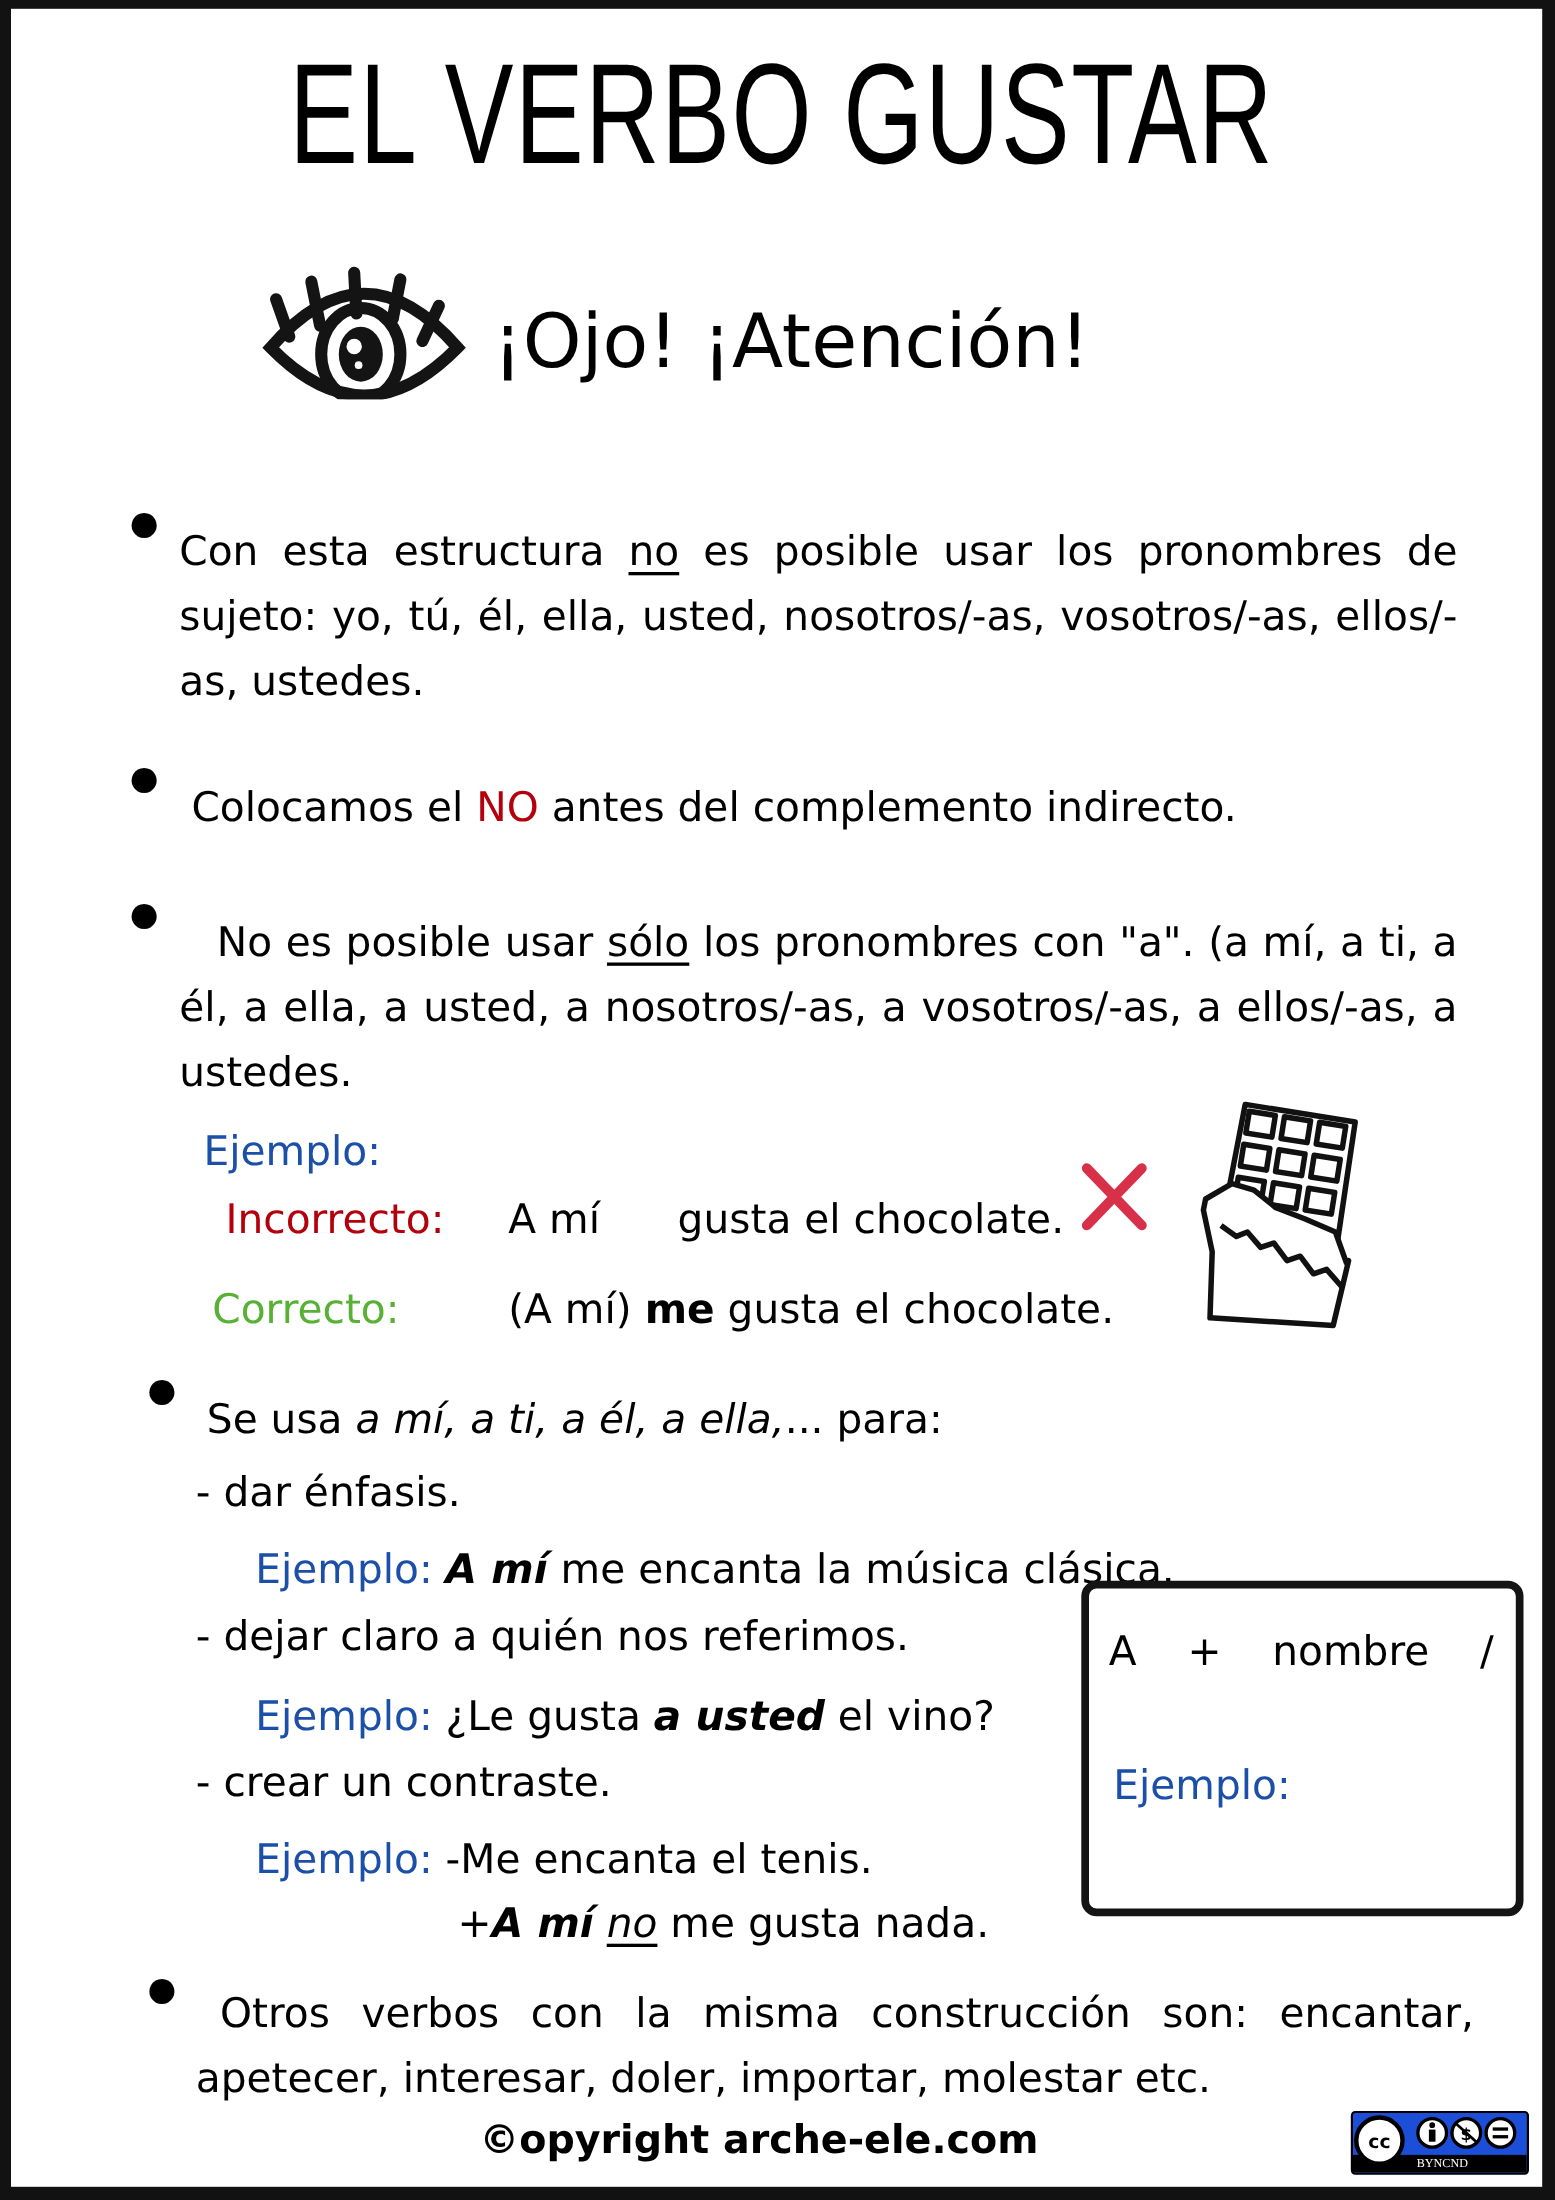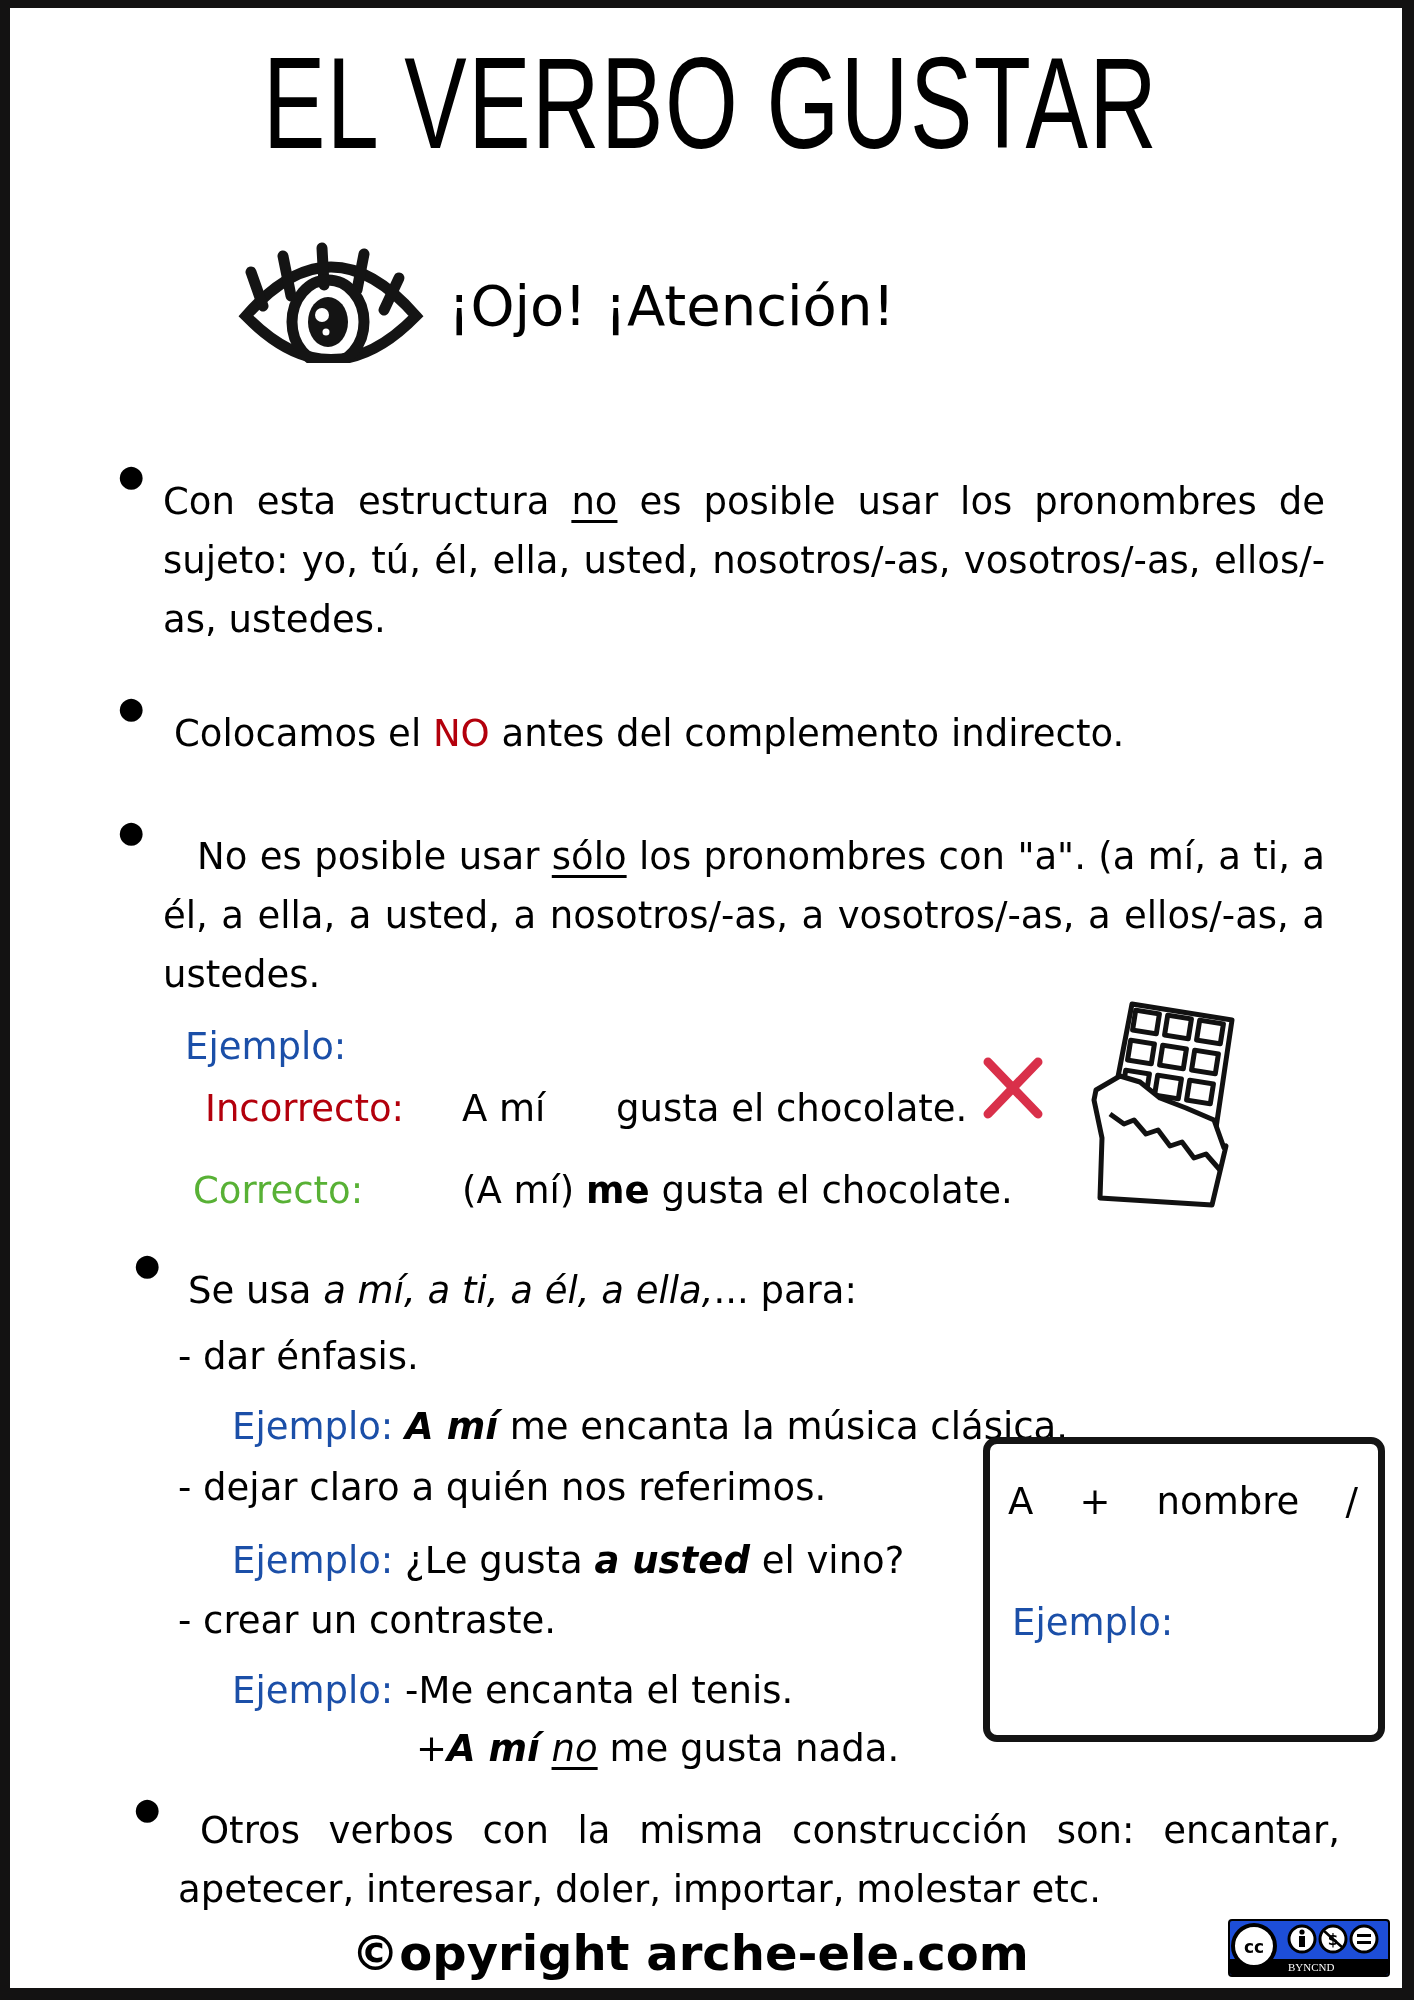--- a/index.html
+++ b/index.html
@@ -15,39 +15,39 @@
   }
   .abs { position: absolute; }
   .title {
     left: 0; width: 1414px; top: 38px; text-align: center;
     font-family: "Liberation Sans Narrow", "Liberation Sans", sans-serif;
     font-size: 130px; font-weight: normal; line-height: 1;
     transform: scaleX(0.72); transform-origin: 720px 0;
     letter-spacing: 2px;
   }
   .ojo-text {
-    left: 448px; top: 278px; font-size: 56px; line-height: 1;
+    left: 448px; top: 278px; font-size: 68px; line-height: 1;
     font-family: "DejaVu Sans", sans-serif;
   }
   .body-text { font-size: 37px; line-height: 59px; margin-top: 25px; }
   .bullet { font-size: 30px; }
   .just { text-align: justify; text-align-last: left; }
   .blue { color: #1b4fa8; }
   .red { color: #b3000c; }
   .green { color: #58b135; }
   .u { text-decoration: underline; text-underline-offset: 6px; text-decoration-thickness: 3px; }
   .i { font-style: italic; }
   .b { font-weight: bold; }
   .box {
     left: 983px; top: 1437px; width: 402px; height: 305px;
     border: 7px solid #141414; border-radius: 14px; box-sizing: border-box;
   }
   .copyright {
     left: 0; width: 1380px; top: 1925px; text-align: center;
-    font-size: 48px; font-weight: bold;
+    font-size: 36px; font-weight: bold;
   }
   .cc {
     left: 1228px; top: 1919px; width: 162px; height: 58px;
     background: #1d4ed8; border: 2px solid #000; border-radius: 4px; box-sizing: border-box; overflow: hidden;
   }
 </style>
 </head>
 <body>
 
 <div class="page"></div>

